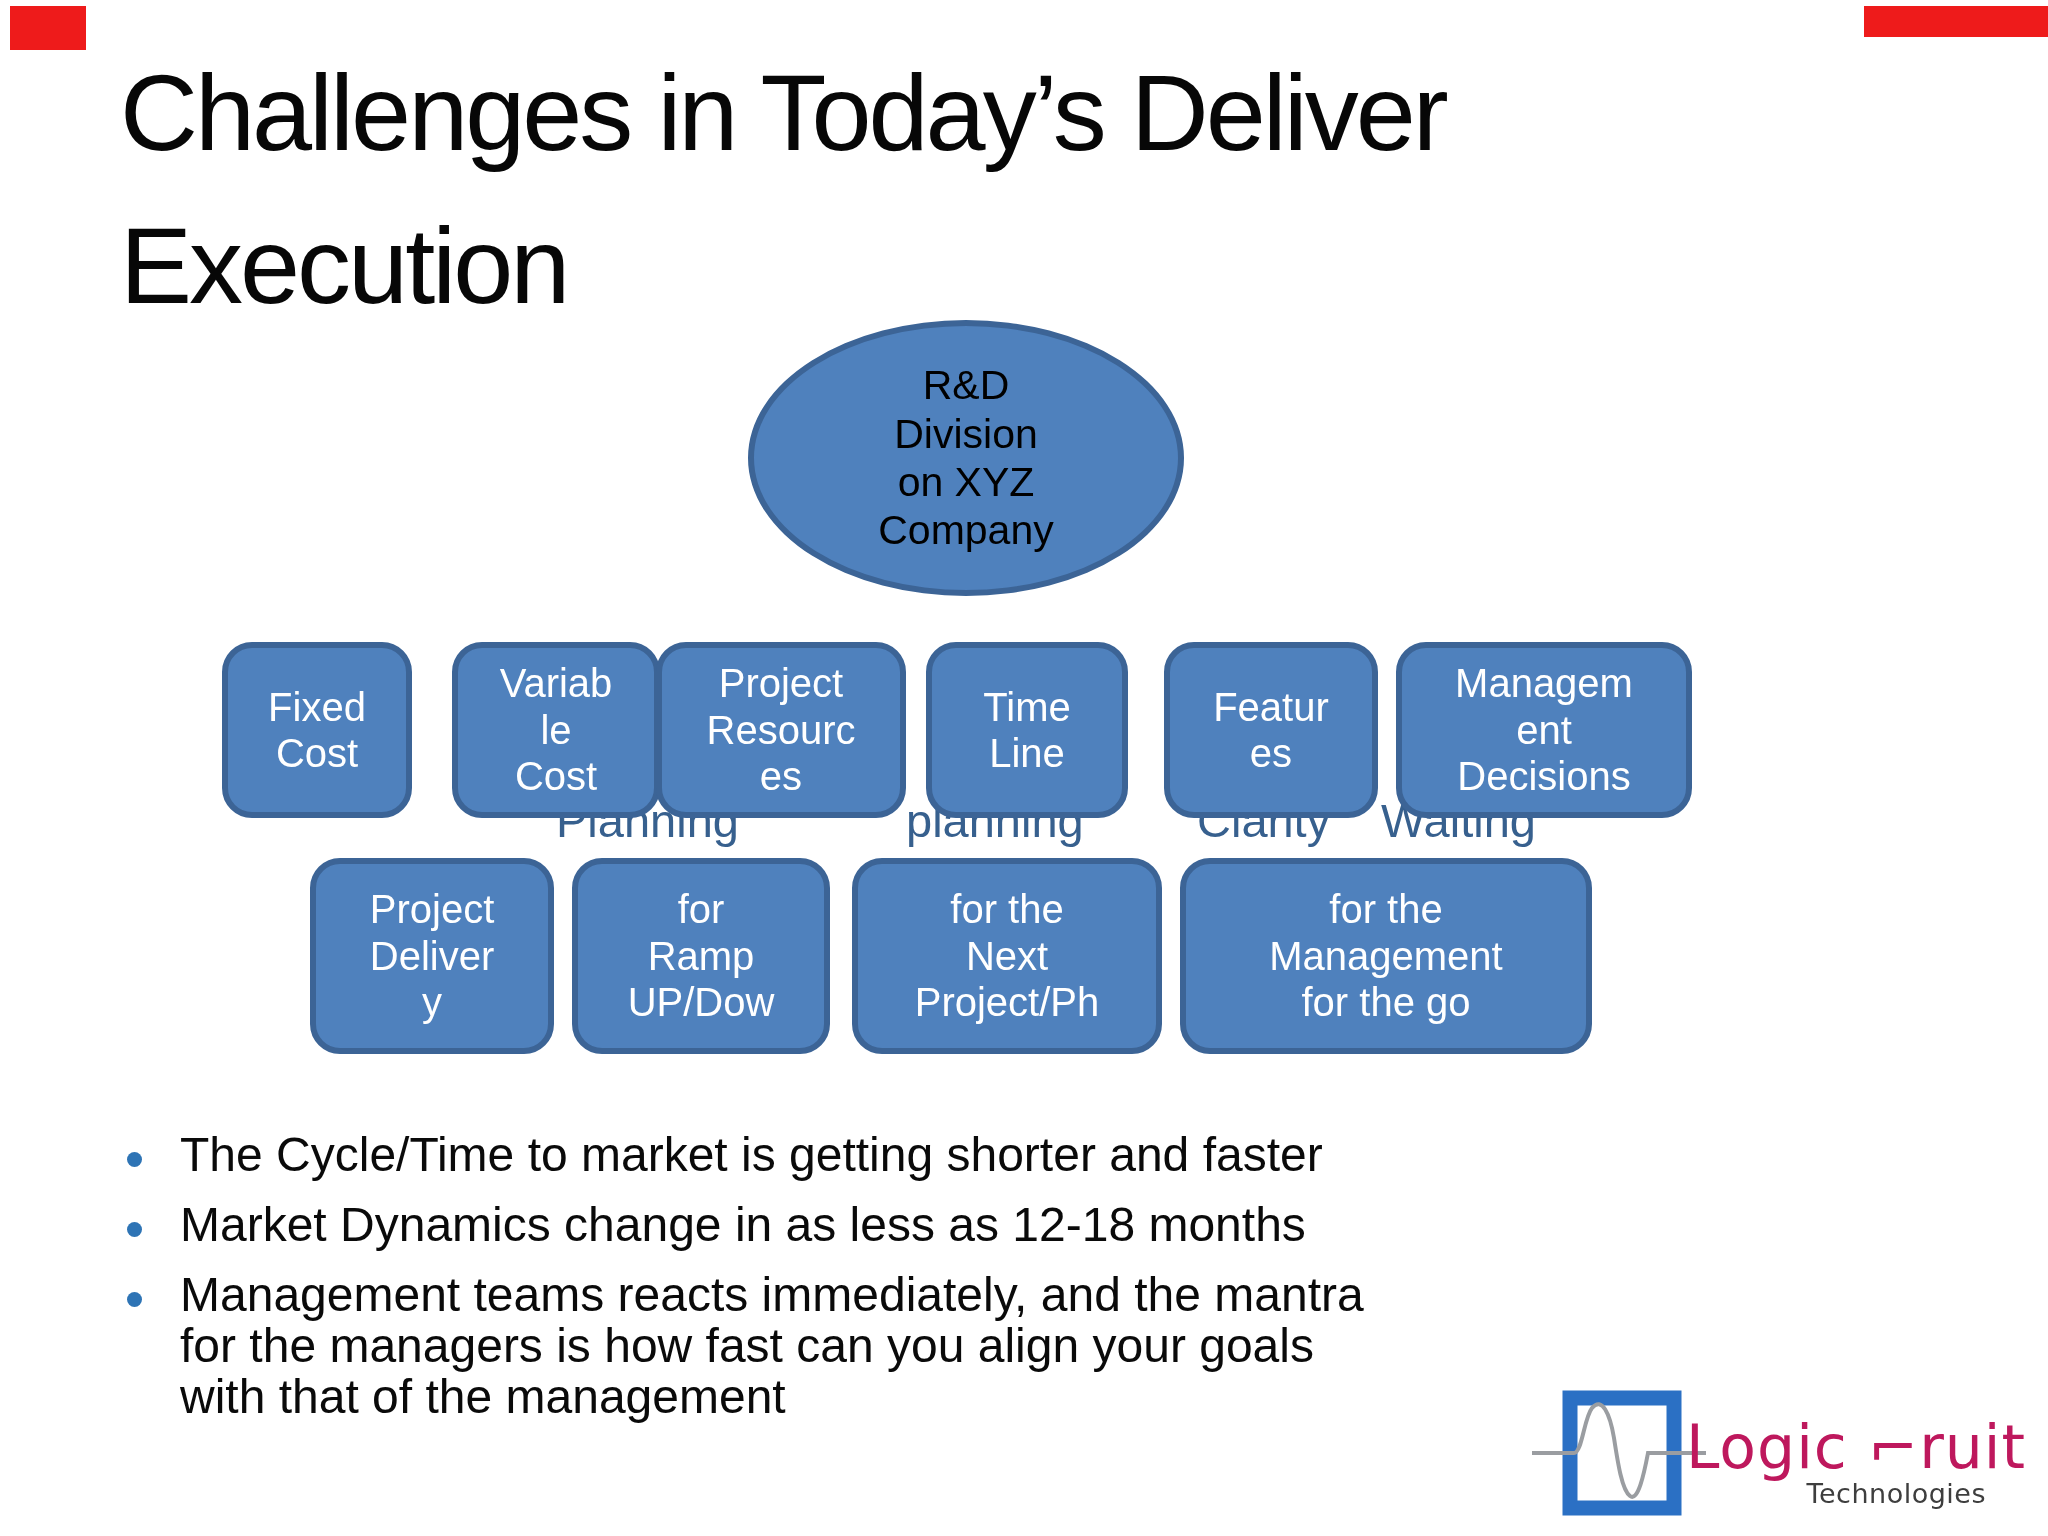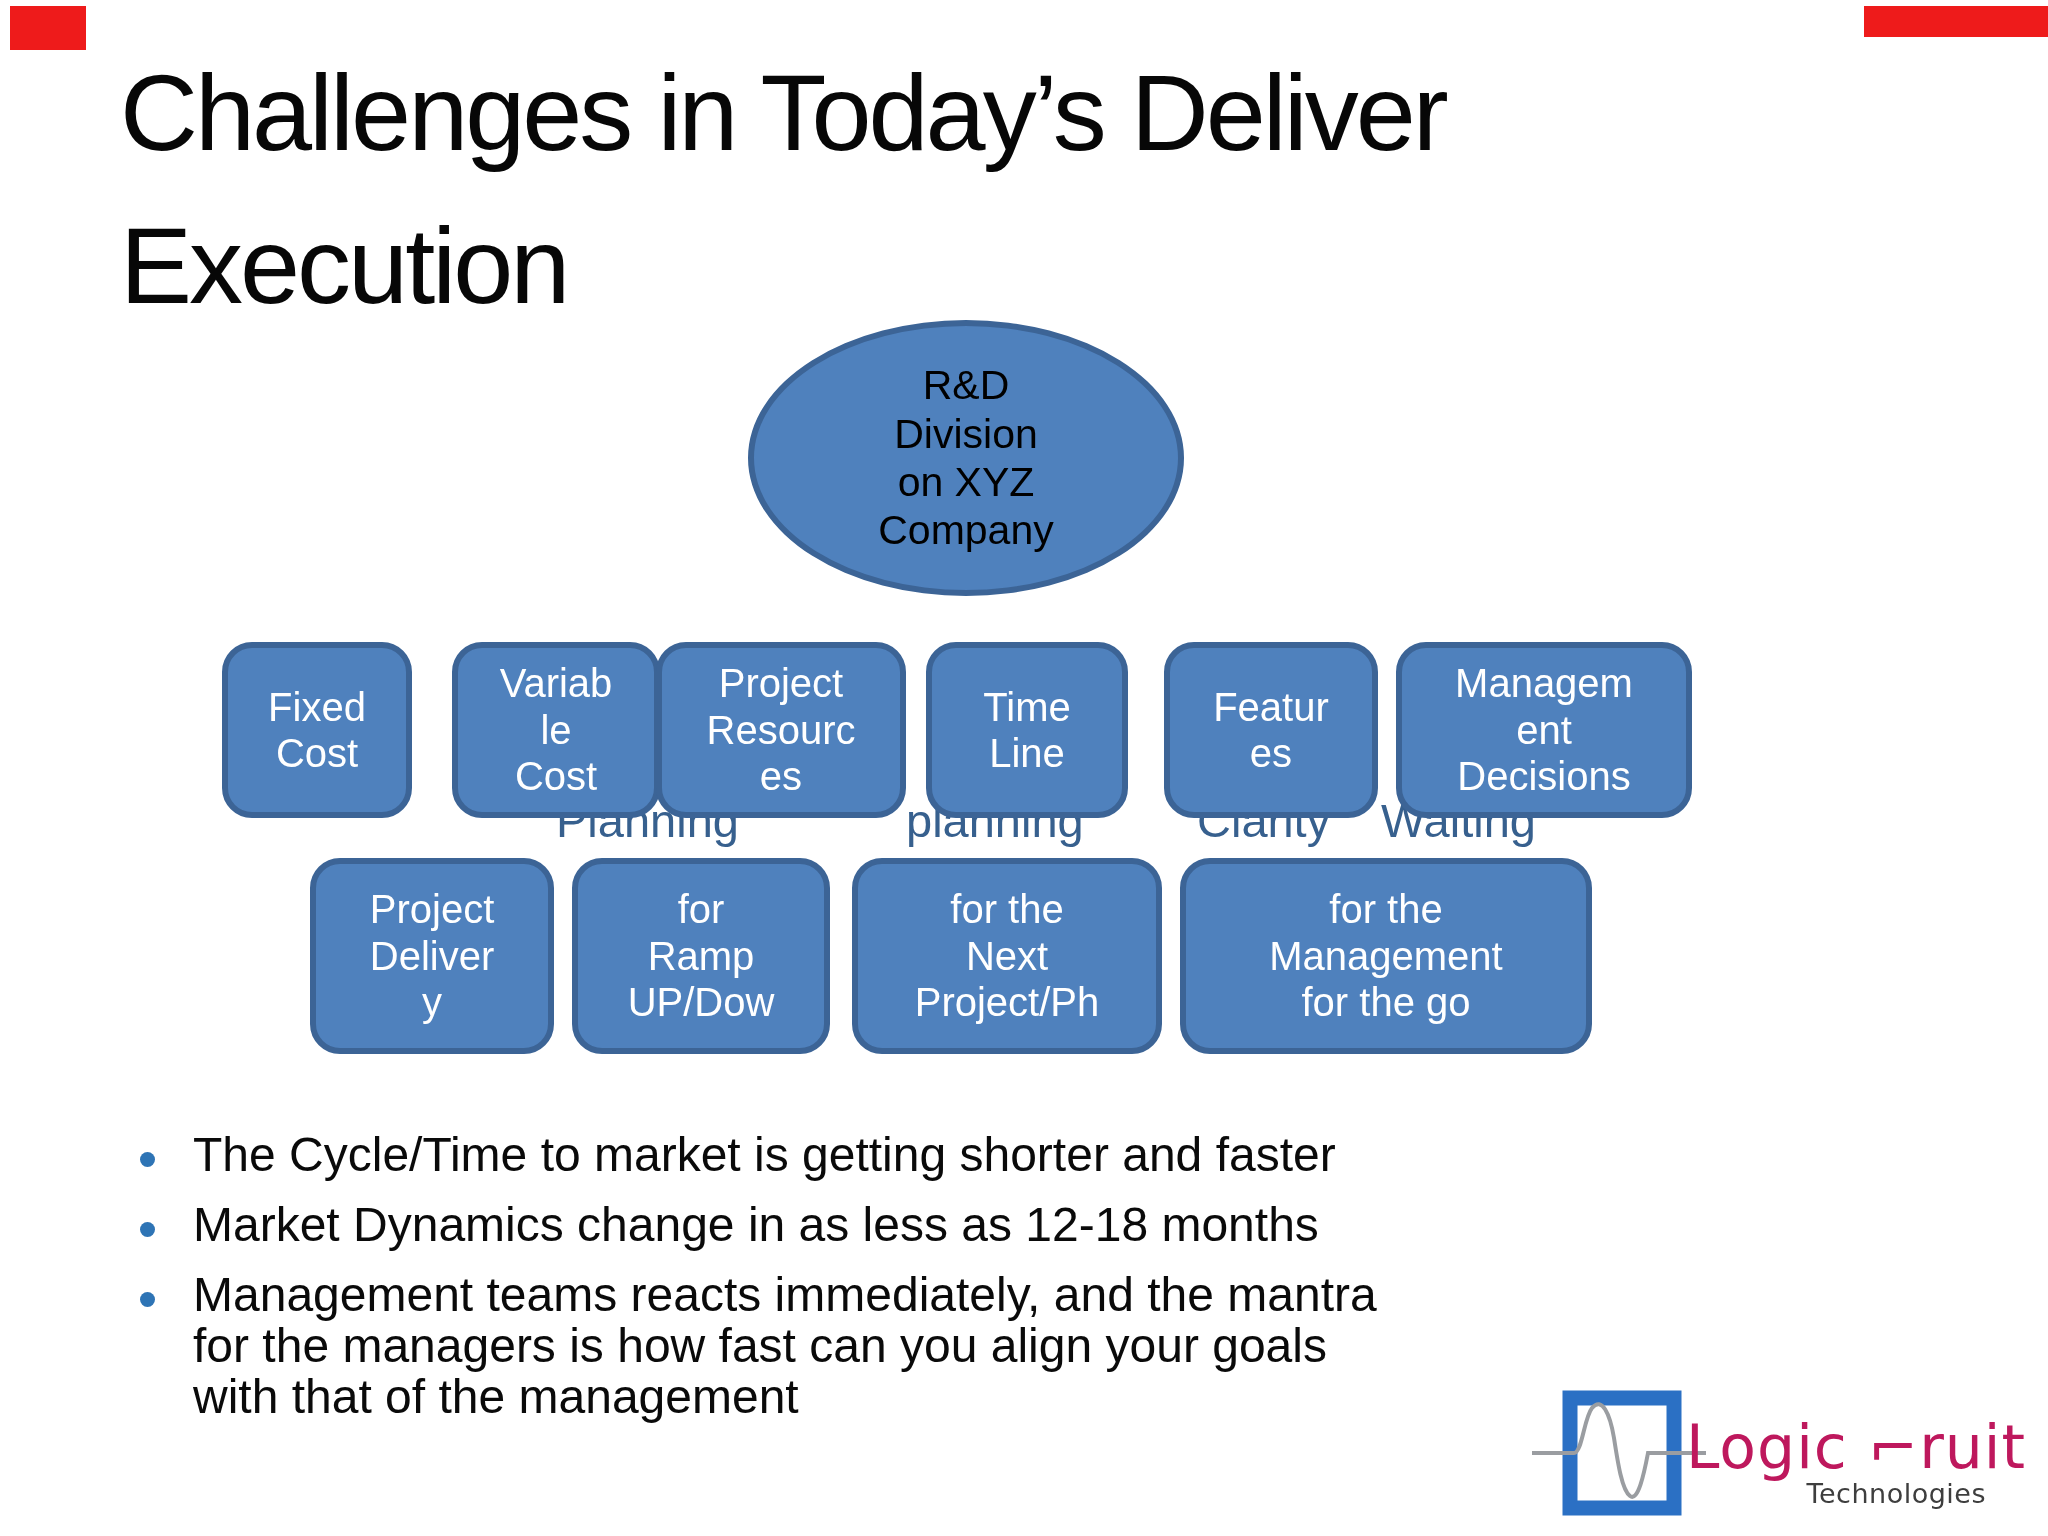--- a/index.html
+++ b/index.html
@@ -52,21 +52,21 @@
   .frag{
     position:absolute;top:793px;z-index:1;color:#37608e;
     font-size:47px;white-space:nowrap;
   }
   .f1{left:556px;}
   .f2{left:906px;}
   .f3{left:1197px;}
   .f4{left:1381px;}
 
   
-  .bullets{position:absolute;left:126px;top:1130px;width:1780px;z-index:2;}
+  .bullets{position:absolute;left:113px;top:1130px;width:1780px;z-index:2;}
   .bullet{display:flex;align-items:flex-start;margin-bottom:19px;}
   .dot{
     flex:0 0 auto;width:15px;height:15px;border-radius:50%;
     background:#2e74b5;margin:22px 38px 0 14px;
   }
   .bullet-text{
     color:#0a0a0a;font-size:48px;line-height:1.06;white-space:pre-line;
   }
 
   

